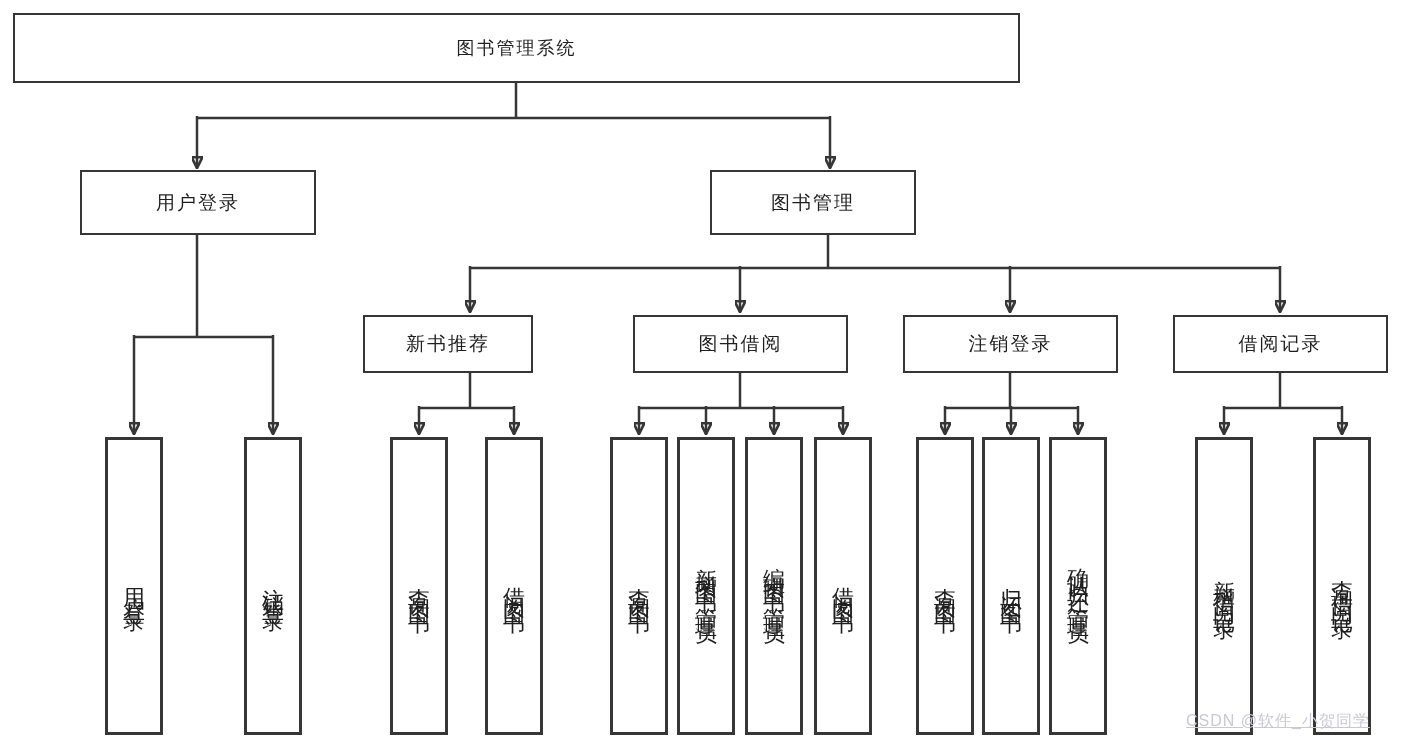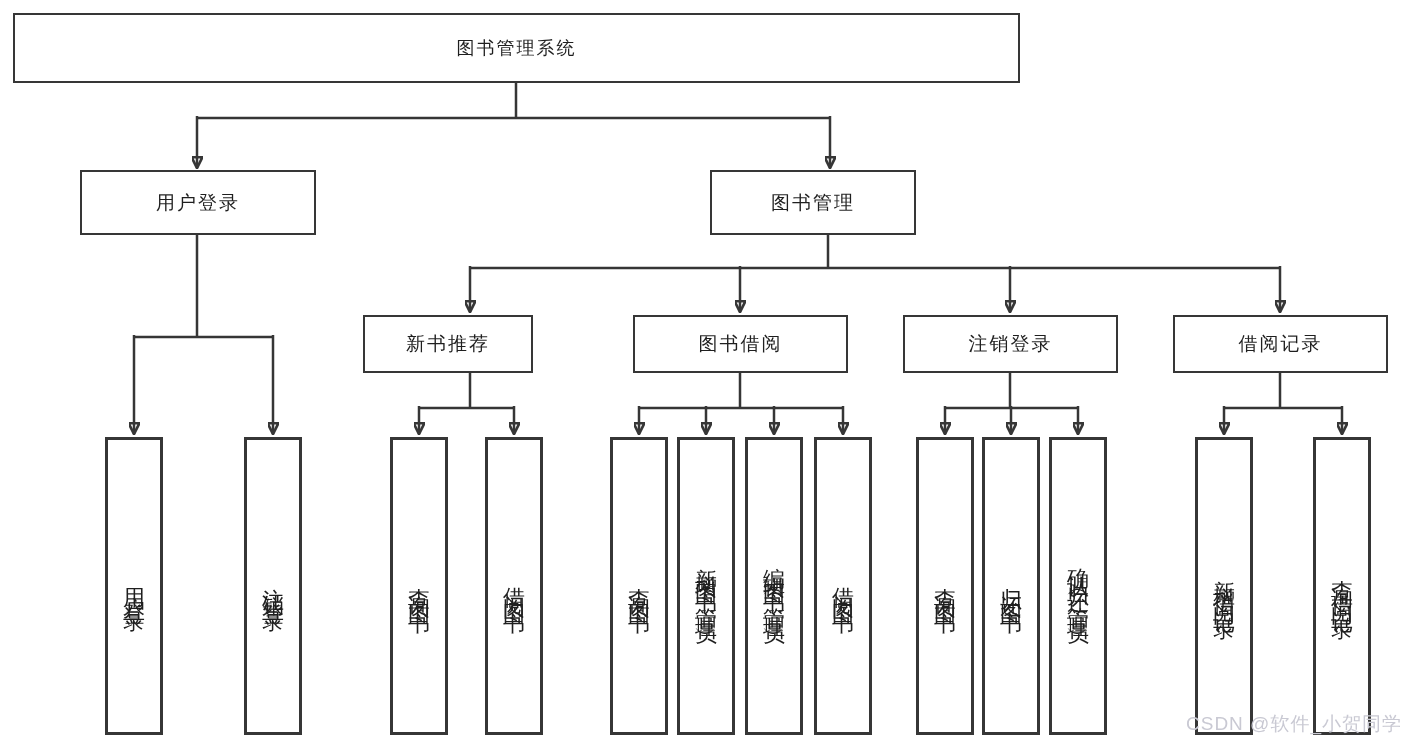--- a/index.html
+++ b/index.html
@@ -43,25 +43,26 @@
     text-orientation: mixed;
     font-size: 22px;
     letter-spacing: 8px;
     line-height: 1;
     white-space: nowrap;
   }
   .watermark {
     position: absolute;
     left: 1186px;
     top: 711px;
-    font-size: 19px;
+    font-size: 16px;
     letter-spacing: 1px;
     color: var(--watermark, #c9c9d3);
     z-index: 2;
     white-space: nowrap;
+    text-decoration: underline;
   }
   .wires path, .wires line {
     stroke: var(--line, #363636);
     stroke-width: 2.5;
     fill: none;
   }
 </style>
 </head>
 <body>
 

